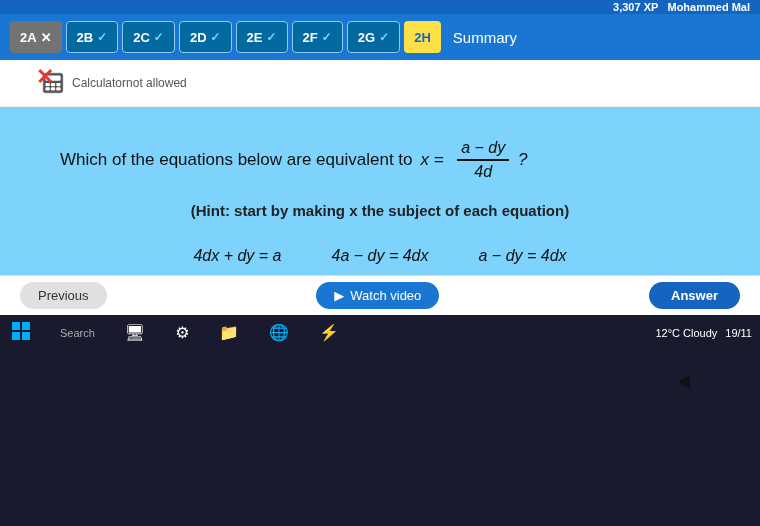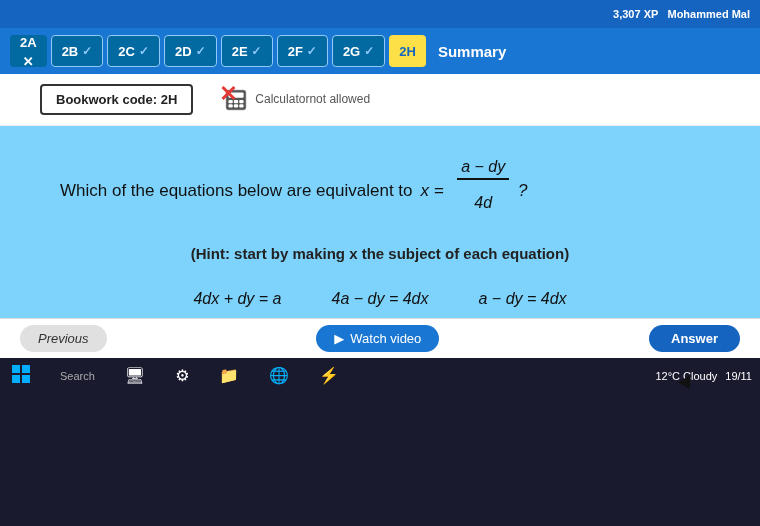--- a/index.html
+++ b/index.html
@@ -8,21 +8,21 @@
       height: 526px;
       overflow: hidden;
       font-family: Arial, sans-serif;
       background: #1a1a2e;
       position: relative;
     }
 
     
     .top-bar {
       width: 100%;
-      height: 28px;
+      height: 14px;
       background: #1565c0;
       display: flex;
       align-items: center;
       justify-content: flex-end;
       padding-right: 10px;
       position: relative;
       text-align: center;
     }
     .top-bar-info {
       color: white;
@@ -45,44 +45,43 @@
       padding: 0 10px;
       border-radius: 4px;
       display: flex;
       align-items: center;
       font-size: 13px;
       font-weight: 600;
       cursor: pointer;
       gap: 4px;
     }
     .nav-tab.inactive {
-      background: #0369a1;
-      color: white;
-      flex-direction: column;
+      background: #737373;
+      color: white;
     }
     .nav-tab.completed {
       background: #0369a1;
       color: white;
       border: 1px solid #90caf9;
     }
     .nav-tab.active {
       background: #fde047;
       color: #1565c0;
     }
     .nav-tab .check {
       color: #4fc3f7;
       font-size: 12px;
     }
     .nav-tab.completed .check {
       color: #90caf9;
     }
     .summary-label {
       color: white;
       font-size: 15px;
-      font-weight: bold;
+      font-weight: normal;
       margin-left: 8px;
     }
 
     
     .bookwork-bar {
       width: 100%;
       background: white;
       padding: 10px 40px;
       display: flex;
       align-items: center;
@@ -135,21 +134,21 @@
       margin: 0 4px;
       font-style: italic;
     }
     .fraction .numerator {
       border-bottom: 2px solid #111;
       padding: 0 4px;
       font-size: 16px;
       line-height: 1.4;
     }
     .fraction .denominator {
-      padding: 12px 4px;
+      padding: 0 4px;
       font-size: 16px;
       line-height: 1.4;
     }
     .hint-text {
       font-size: 15px;
       color: #222;
       text-align: center;
       font-weight: bold;
     }
     .equations-row {
@@ -177,21 +176,20 @@
       padding: 0 20px;
     }
     .prev-btn {
       background: #e0e0e0;
       border: none;
       border-radius: 20px;
       padding: 6px 18px;
       font-size: 13px;
       cursor: pointer;
       color: #333;
-      font-style: italic;
     }
     .watch-video-btn {
       background: #1976d2;
       border: none;
       border-radius: 20px;
       padding: 6px 18px;
       font-size: 13px;
       cursor: pointer;
       color: white;
       display: flex;
@@ -297,21 +295,20 @@
   </div>
 
   <div class="nav-tab active">
     <span>2H</span>
   </div>
 
   <span class="summary-label">Summary</span>
 </div>
 
 <div class="bookwork-bar">
-  <div class="bookwork-code">Bookwork code: 2H</div>
   <div class="calculator-notice">
     <span style="position:relative; display:inline-block; width:26px; height:26px;">
       <svg viewBox="0 0 24 24" width="26" height="26">
         <rect x="3" y="3" width="18" height="18" rx="2" ry="2" fill="#555" stroke="#555" stroke-width="0.5"></rect>
         <rect x="5" y="5" width="14" height="5" rx="1" fill="white"></rect>
         <rect x="5" y="12" width="4" height="3" rx="1" fill="white"></rect>
         <rect x="10" y="12" width="4" height="3" rx="1" fill="white"></rect>
         <rect x="15" y="12" width="4" height="3" rx="1" fill="white"></rect>
         <rect x="5" y="16" width="4" height="3" rx="1" fill="white"></rect>
         <rect x="10" y="16" width="4" height="3" rx="1" fill="white"></rect>

